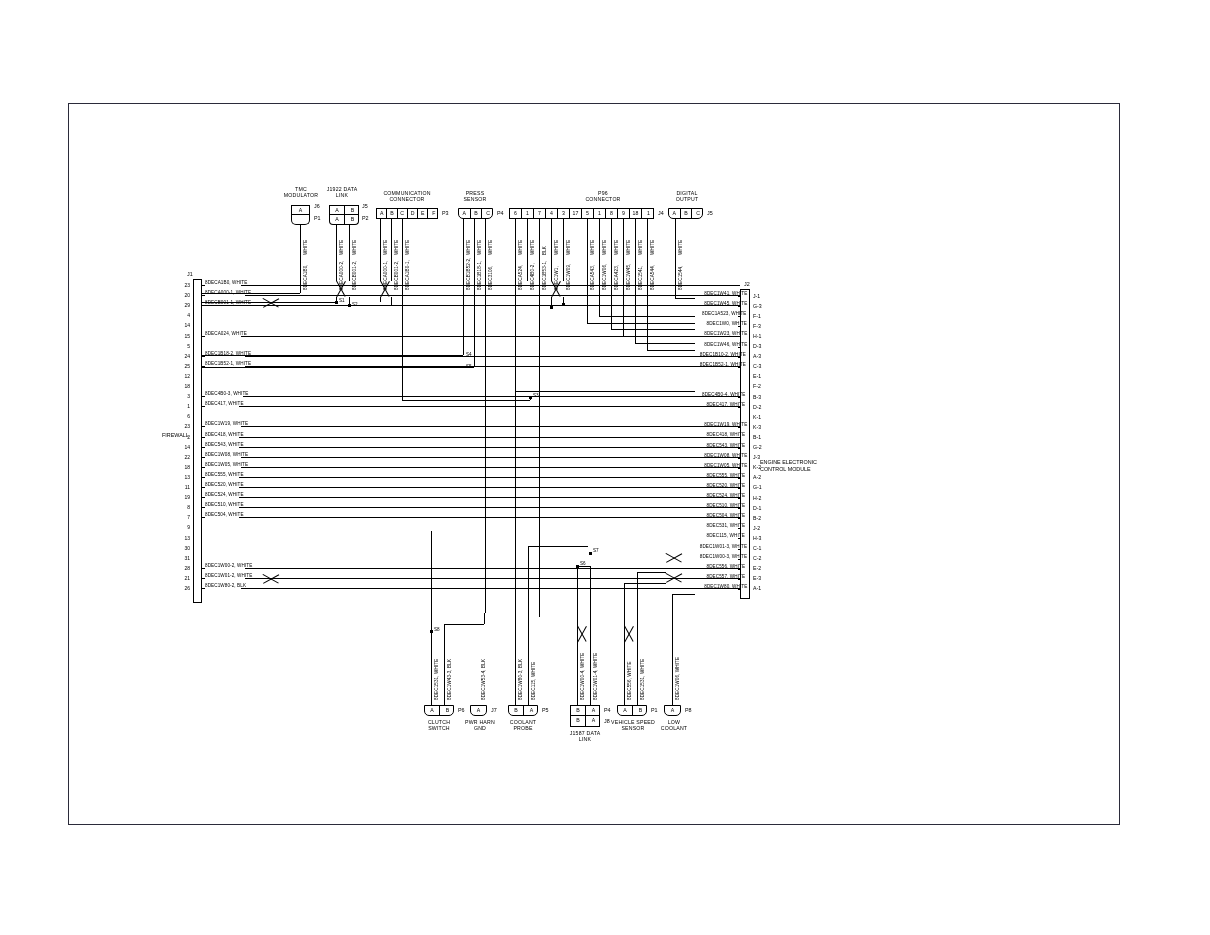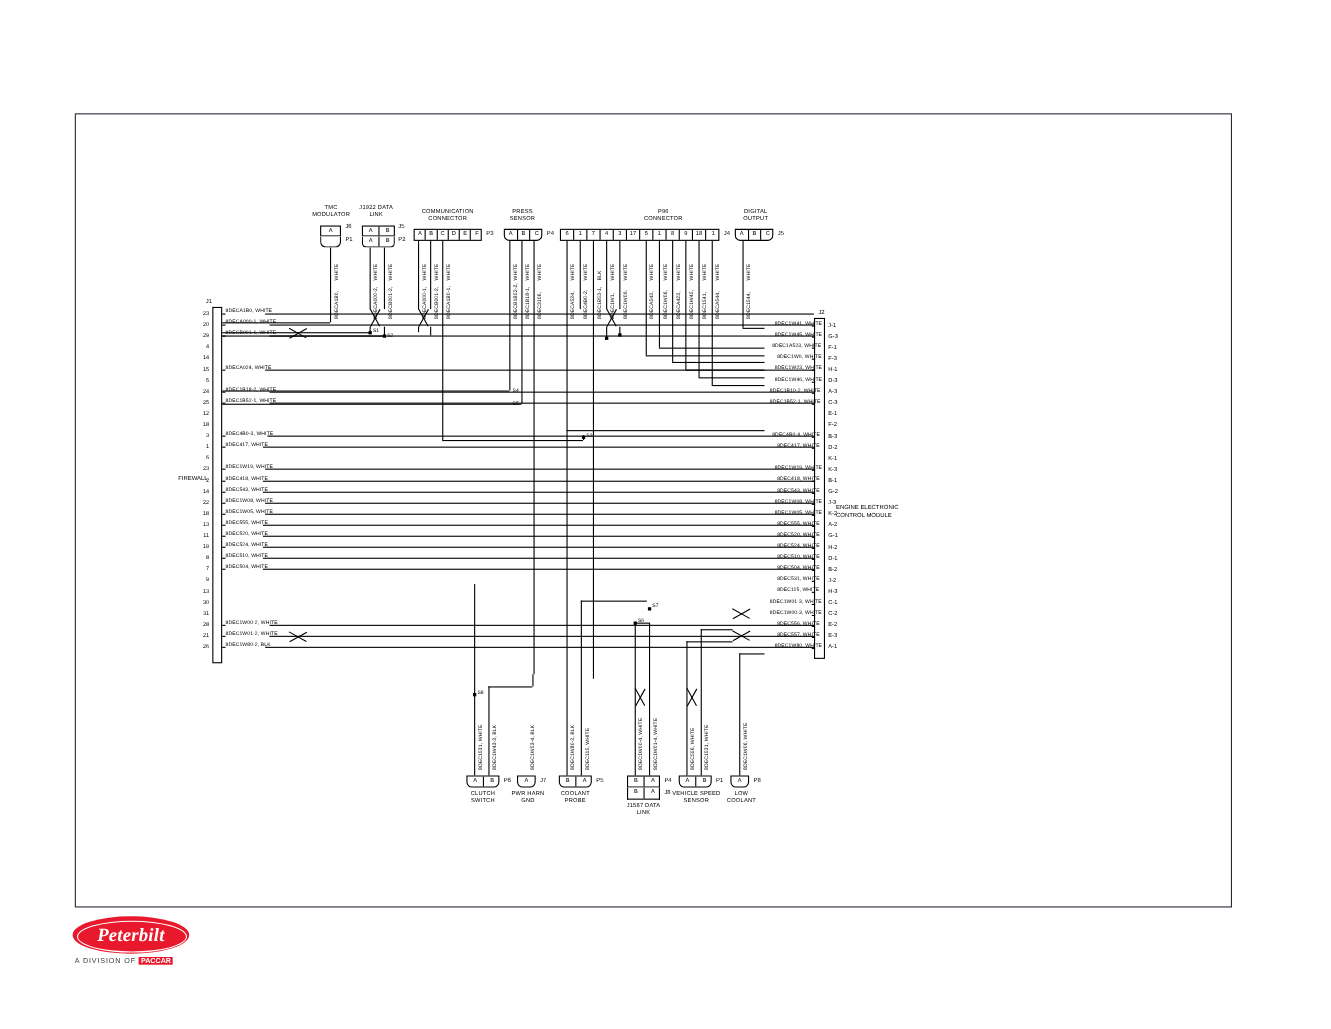--- a/index.html
+++ b/index.html
@@ -590,19 +590,14 @@
   <div class="jlab" style="left:685px;top:707px;">P8</div>
   <div class="clabel" style="left:654px;top:719px;width:40px;">LOW
 COOLANT</div>
   <div class="vlab" style="left:675px;top:700px;">8DEC1W06, WHITE</div>
   <div class="ln v" style="left:672px;top:594px;height:111px;"></div>
   <div class="ln h" style="left:672px;top:594px;width:23px;"></div>
 
   <div class="splice" style="left:430px;top:630px;"></div>
   <div class="splab" style="left:434px;top:627px;">S8</div>
 
-  <div id="logo-block">
-    <div id="logo-oval"></div>
-    <div id="logo-word">Peterbilt</div>
-    <div id="logo-sub"><span>A DIVISION OF </span><b>PACCAR</b></div>
-  </div>
 
 </div>
 
 </body></html>

